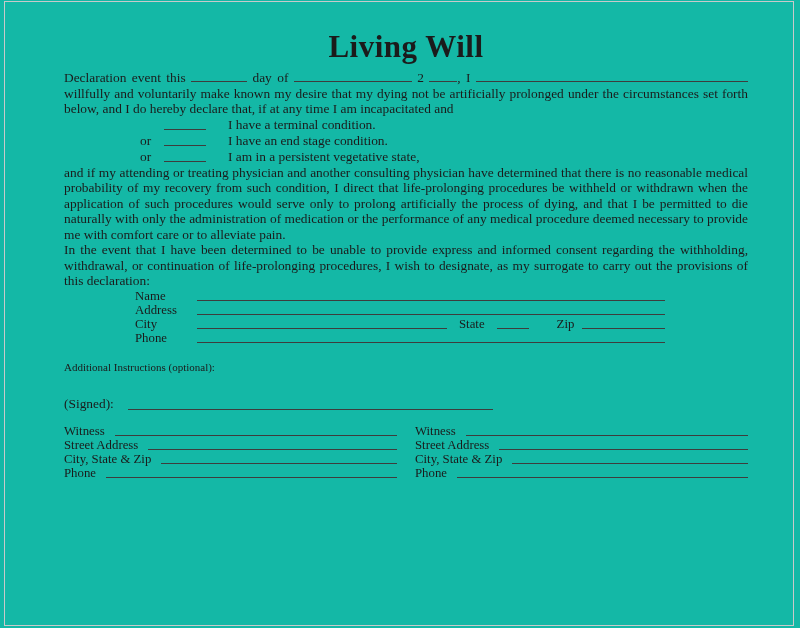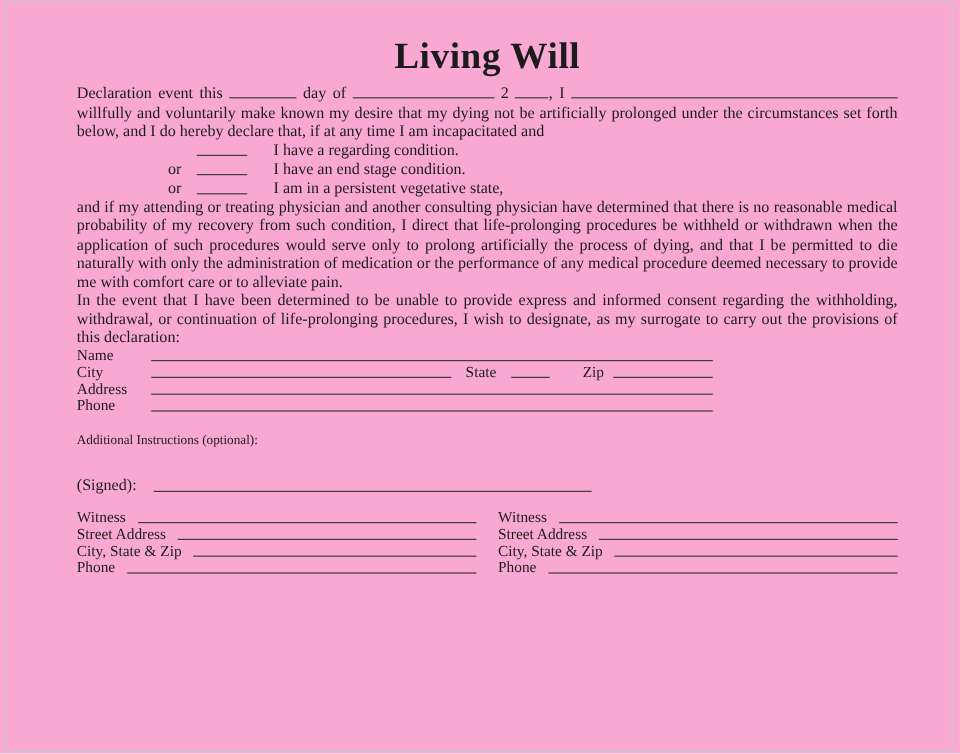--- a/index.html
+++ b/index.html
@@ -7,21 +7,21 @@
     padding: 0;
     width: 800px;
     height: 628px;
     background: #ffffff;
     overflow: hidden;
   }
   .page {
     position: relative;
     width: 800px;
     height: 628px;
-    background: #f9a8d4;
+    background: #14b8a6;
     font-family: "Liberation Serif", "DejaVu Serif", serif;
     color: #1b1b1b;
     box-sizing: border-box;
   }
   .frame {
     position: absolute;
     left: 4px; top: 1px; right: 6px; bottom: 2px;
     border: 1px solid #c9c9c9;
     pointer-events: none;
   }
@@ -63,20 +63,21 @@
   .conditions {
     margin: 0 0 0 76px;
     font-size: 13.4px;
     line-height: 16px;
     margin-bottom: 0;
   }
   .cond-row { display: flex; align-items: baseline; }
   .cond-prefix { display: inline-block; width: 24px; }
   .cond-blank  { width: 42px; margin-right: 22px; align-self: flex-end; margin-bottom: 3px; }
   .fields {
+    margin-left: 71px;
     width: 530px;
     font-size: 12.8px;
     line-height: 14px;
     margin-bottom: 9px;
   }
   .field-row { display: flex; align-items: baseline; height: 14px; }
   .field-label { display: inline-block; width: 62px; flex: none; }
   .field-line {
     flex: 1;
     border-bottom: 1.5px solid #3d3d3d;
@@ -146,21 +147,21 @@
       <span class="blank b-month"></span>
       <span>2</span>
       <span class="blank b-year"></span><span>, I</span>
       <span class="blank b-name"></span>
       <span>willfully and voluntarily make known my desire that my dying not be artificially prolonged under the circumstances set forth below, and I do hereby declare that, if at any time I am incapacitated and</span></p>
 
     <div class="conditions">
       <div class="cond-row">
         <span class="cond-prefix"></span>
         <span class="blank cond-blank"></span>
-        <span>I have a regarding condition.</span>
+        <span>I have a terminal condition.</span>
       </div>
       <div class="cond-row">
         <span class="cond-prefix">or</span>
         <span class="blank cond-blank"></span>
         <span>I have an end stage condition.</span>
       </div>
       <div class="cond-row">
         <span class="cond-prefix">or</span>
         <span class="blank cond-blank"></span>
         <span>I am in a persistent vegetative state,</span>
@@ -168,35 +169,35 @@
     </div>
 
     <p class="para p2">and if my attending or treating physician and another consulting physician have determined that there is no reasonable medical probability of my recovery from such condition, I direct that life-prolonging procedures be withheld or withdrawn when the application of such procedures would serve only to prolong artificially the process of dying, and that I be permitted to die naturally with only the administration of medication or the performance of any medical procedure deemed necessary to provide me with comfort care or to alleviate pain.</p>
 
 
     <p class="para p4">In the event that I have been determined to be unable to provide express and informed consent regarding the withholding, withdrawal, or continuation of life-prolonging procedures, I wish to designate, as my surrogate to carry out the provisions of this declaration:</p>
 
     <div class="fields">
       <div class="field-row">
         <span class="field-label">Name</span>
+        <span class="field-line"></span>
+      </div>
+      <div class="field-row">
+        <span class="field-label">Address</span>
         <span class="field-line"></span>
       </div>
       <div class="field-row">
         <span class="field-label">City</span>
         <span class="field-line line-fixed city-line"></span>
         <span class="state-label">State</span>
         <span class="field-line line-fixed state-line"></span>
         <span class="zip-label">Zip</span>
         <span class="field-line zip-line"></span>
       </div>
       <div class="field-row">
-        <span class="field-label">Address</span>
-        <span class="field-line"></span>
-      </div>
-      <div class="field-row">
         <span class="field-label">Phone</span>
         <span class="field-line"></span>
       </div>
     </div>
 
 
     <p class="additional">Additional Instructions (optional):</p>
 
     <div class="signed-row">
       <span>(Signed):</span>

